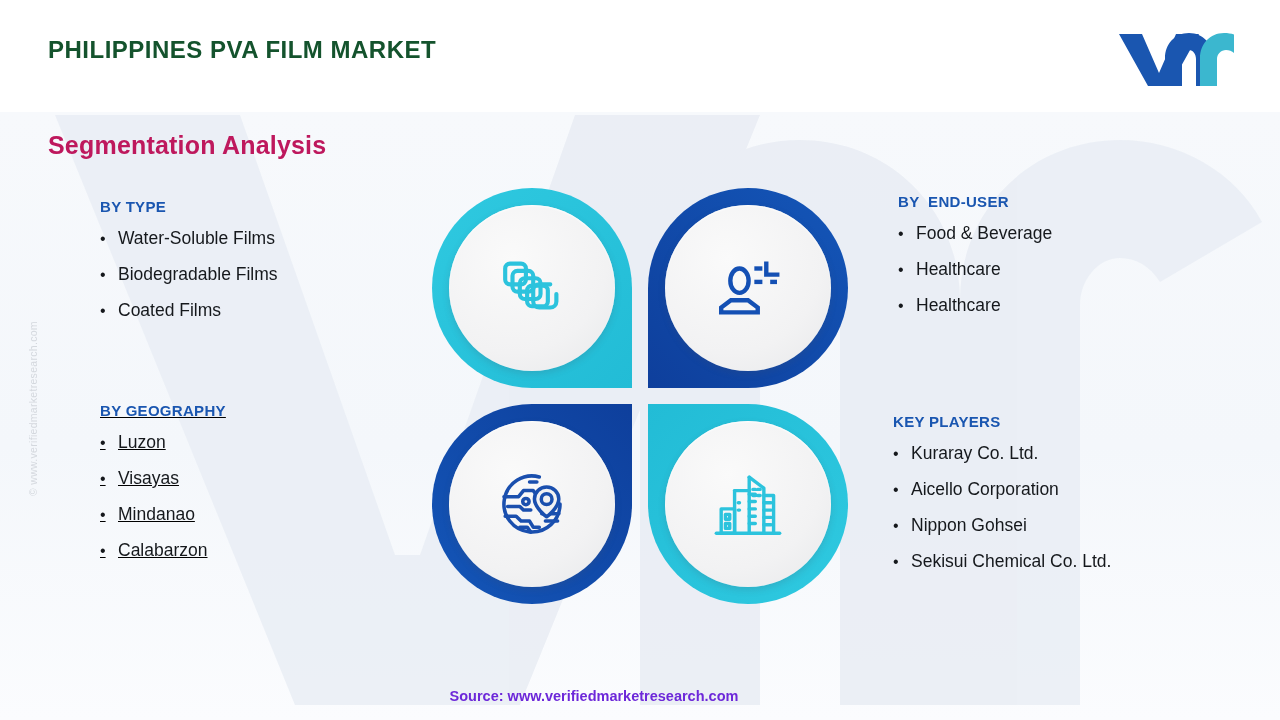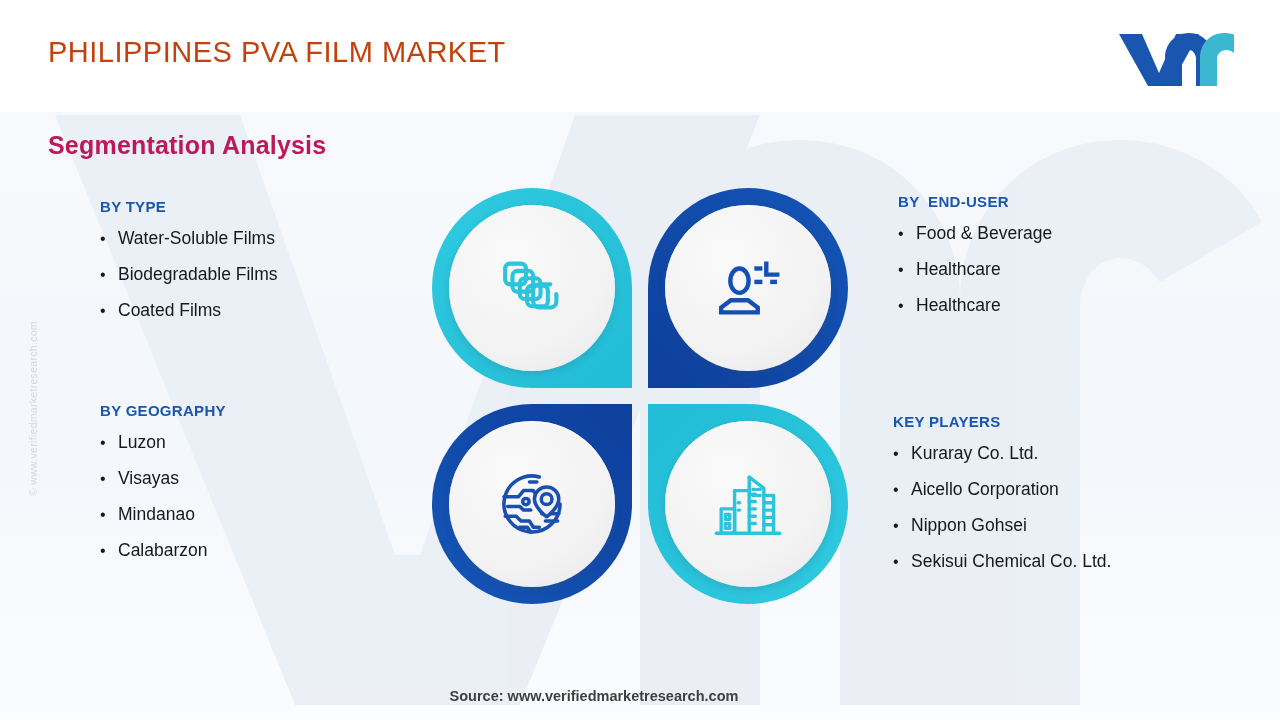--- a/index.html
+++ b/index.html
@@ -31,24 +31,24 @@
   
   #header {
     position: absolute;
     left: 0; top: 0; width: 1280px; height: 112px;
     z-index: 5;
     background: #ffffff;
   }
   #page-title {
     position: absolute;
     left: 48px; top: 36px;
-    font-size: 29px;
-    font-weight: normal;
+    font-size: 24px;
+    font-weight: bold;
     letter-spacing: .5px;
-    color: #c2410c;
+    color: #14532d;
   }
 
   
   #logo {
     position: absolute;
     right: 46px; top: 28px;
     display: flex; align-items: center; gap: 14px;
   }
   #logo-mark { width: 118px; height: 62px; display:block; }
   #logo-words {
@@ -115,21 +115,21 @@
   }
   .bullet {
     width: 18px;
     flex: 0 0 18px;
     font-size: 16px;
     line-height: 1;
     color: #15181c;
   }
 
   #block-type      { left: 100px; top: 198px; }
-  #block-geography { left: 100px; top: 402px; }
+  #block-geography { left: 100px; top: 402px; text-decoration: underline; }
   #block-enduser   { left: 898px; top: 193px; }
   #block-players   { left: 893px; top: 413px; }
 
   
   #quad {
     position: absolute;
     left: 432px; top: 188px;
     width: 416px; height: 416px;
     z-index: 4;
   }
@@ -168,21 +168,21 @@
                     border-radius: 0 50% 50% 50%; }
 
   
   #source {
     position: absolute;
     left: 0; top: 688px;
     width: 1188px;
     text-align: center;
     font-size: 14.5px;
     font-weight: bold;
-    color: #404040;
+    color: #6d28d9;
     z-index: 7;
   }
 </style>
 </head>
 <body>
 
 <div id="bg-band"></div>
 
 <svg id="bg-watermark" viewBox="0 0 1280 620" preserveAspectRatio="none">
   <g fill="#e9edf4" opacity="0.85">

